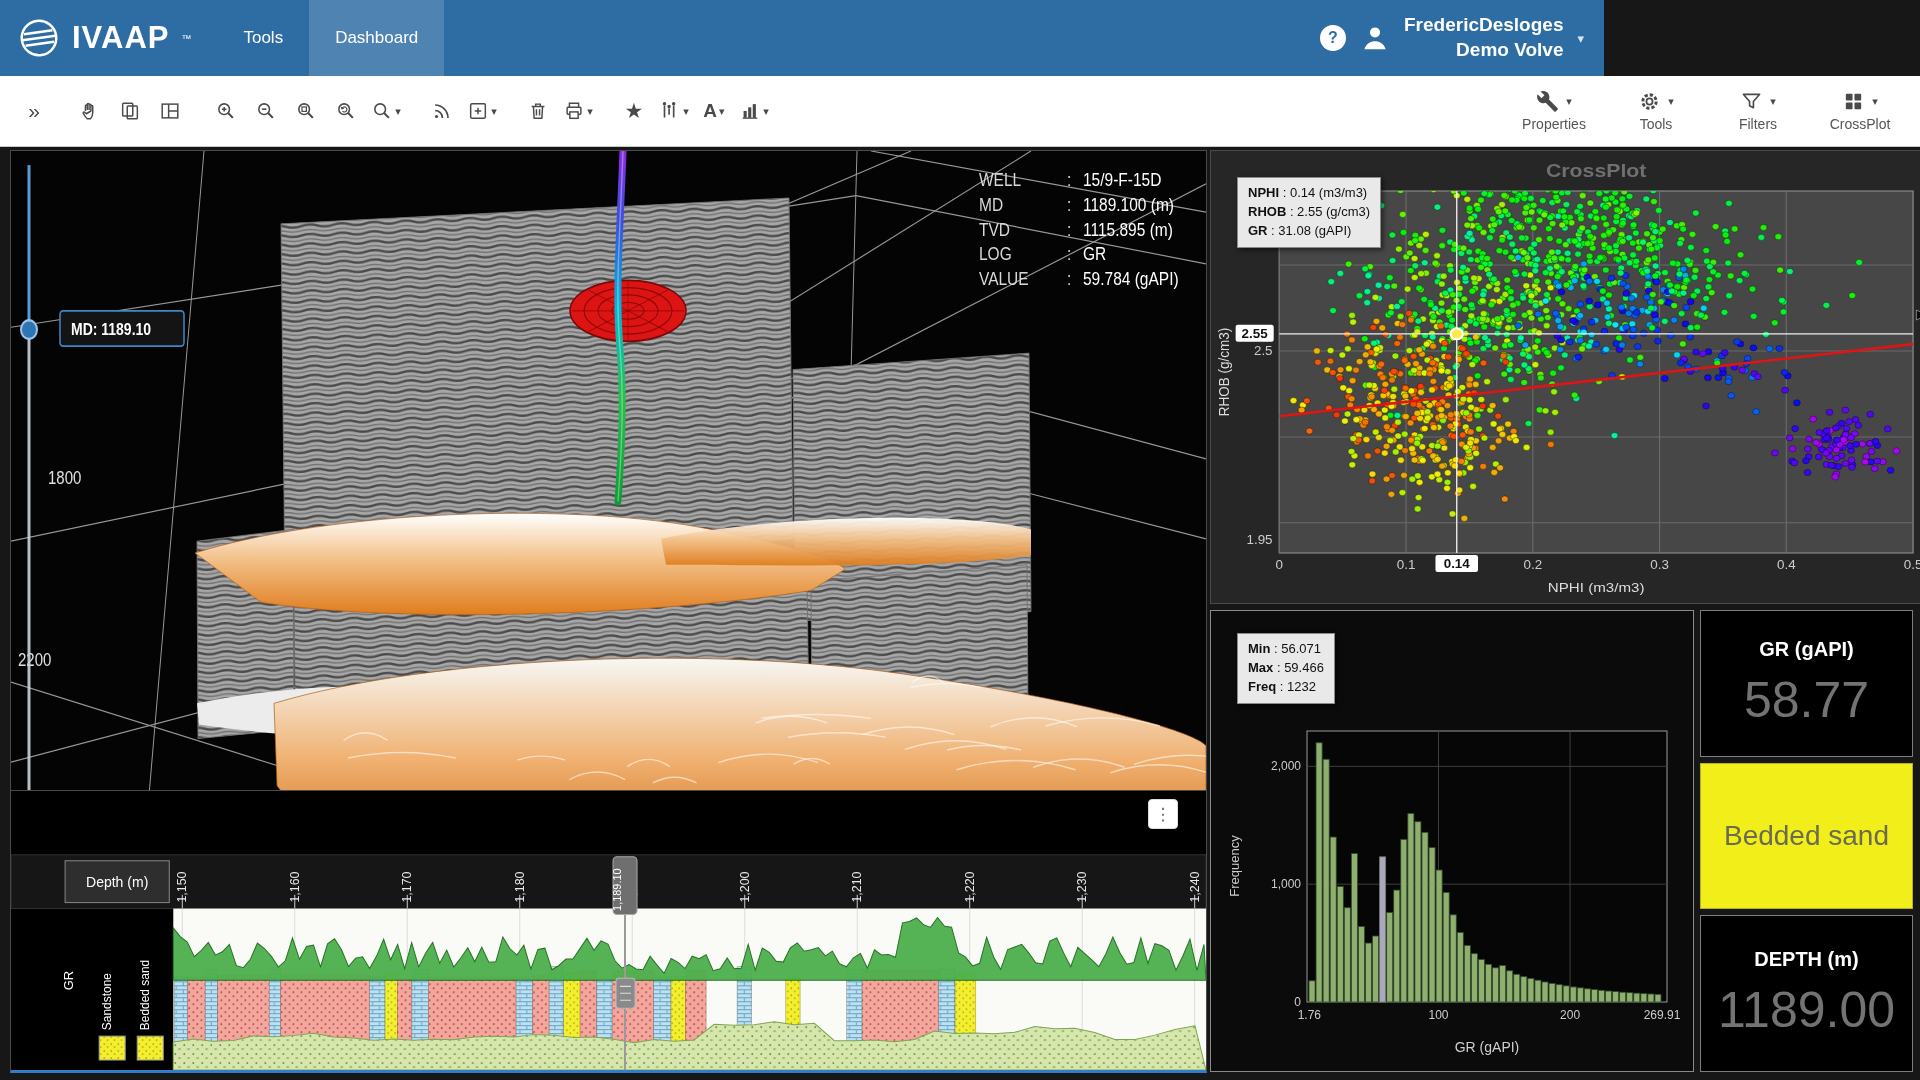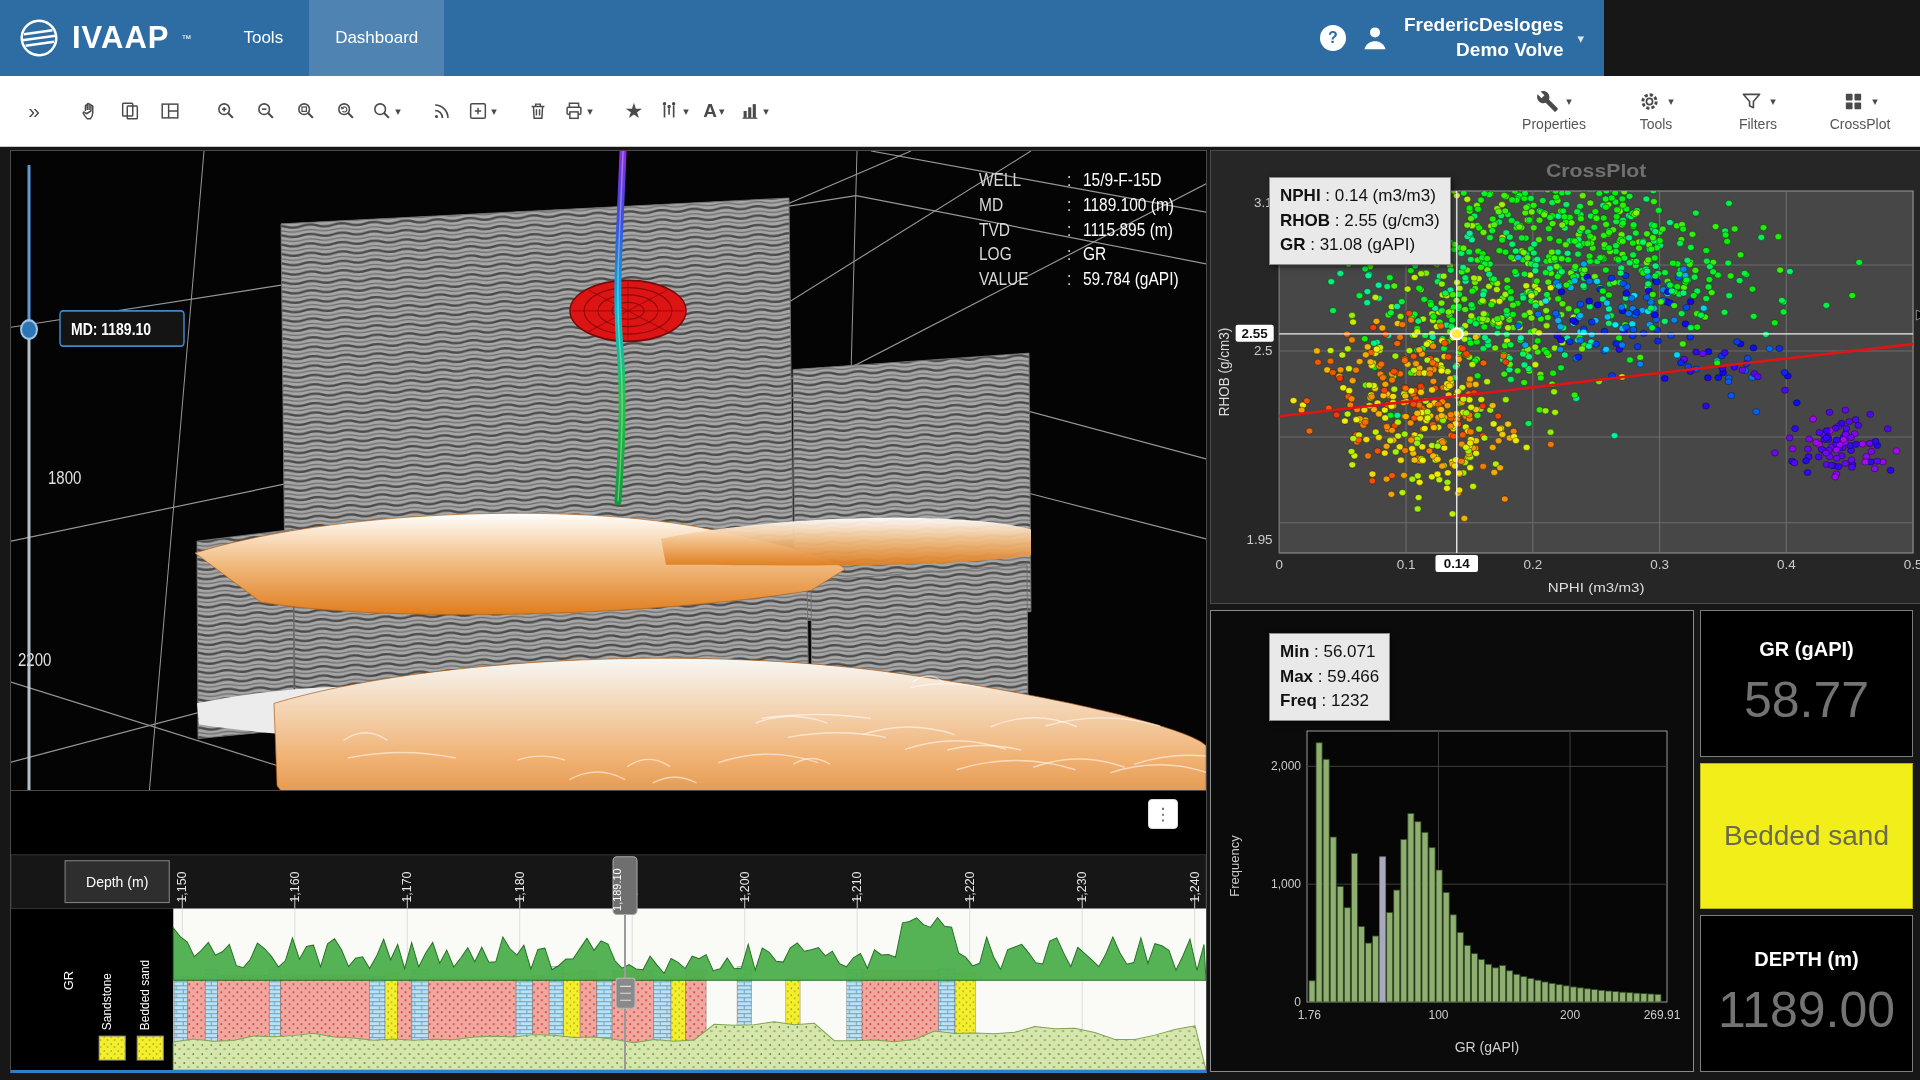--- a/index.html
+++ b/index.html
@@ -38,21 +38,21 @@
   .tb-group .lbl{font-size:14px;color:#555;margin-top:3px;}
   
   .panel{position:absolute;box-sizing:border-box;}
   #panel3d{left:10px;top:150px;width:1197px;height:740px;background:#000;border:1px solid #4a4a4a;}
   #panel-log{left:10px;top:790px;width:1197px;height:283px;background:#000;border:1px solid #4a4a4a;
              border-bottom:3px solid #2f7ec7;}
   #panel-cp{left:1210px;top:150px;width:788px;height:454px;background:#262626;border:1px solid #4a4a4a;}
   #panel-h{left:1210px;top:610px;width:484px;height:462px;background:#0b0b0b;border:1px solid #8a8a8a;}
   .panel svg.fill{width:100%;height:100%;display:block;}
   .tip{position:absolute;background:#e9e9e9;border:1px solid #8a8a8a;padding:6px 10px;
-       font-size:17px;color:#111;line-height:1.45;box-shadow:2px 2px 5px rgba(0,0,0,.55);white-space:nowrap;margin-left:32px;}
+       font-size:13px;color:#111;line-height:1.45;box-shadow:2px 2px 5px rgba(0,0,0,.55);white-space:nowrap;}
   #cp-tip{left:26px;top:26px;}
   #h-tip{left:26px;top:22px;}
   #log-menu{position:absolute;right:28px;top:8px;width:30px;height:30px;background:#fff;
             border:1px solid #ddd;border-radius:4px;color:#666;font-size:17px;cursor:pointer;
             display:flex;align-items:center;justify-content:center;}
   
   .widget{position:absolute;left:1700px;width:213px;background:#000;border:1px solid #7d7d7d;
           display:flex;flex-direction:column;align-items:center;justify-content:center;gap:10px;
           box-sizing:border-box;}
   #w-gr{top:610px;height:147px;}

